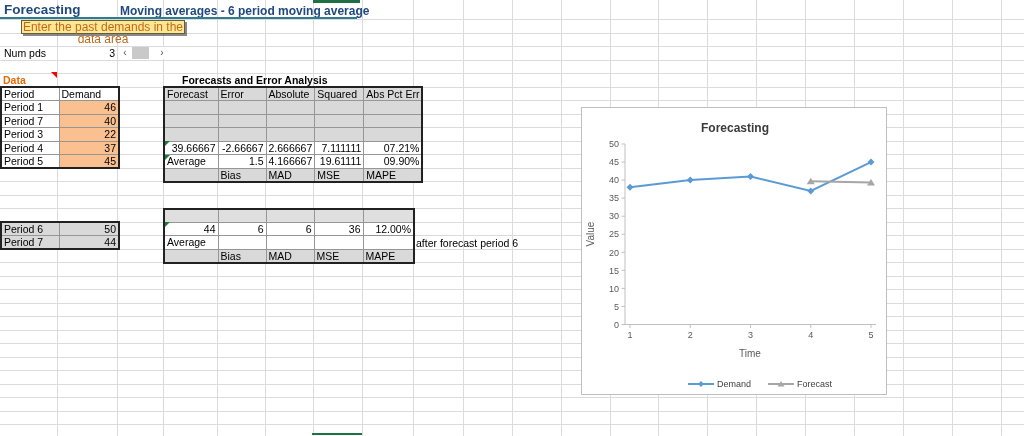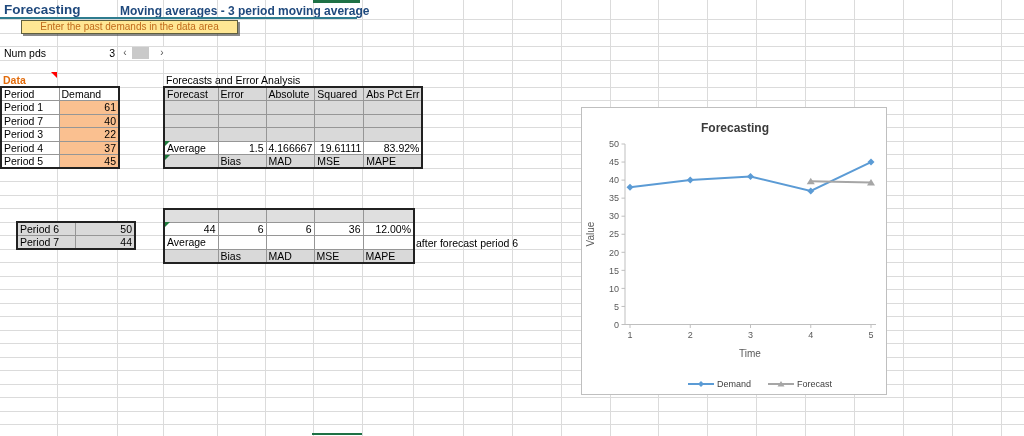--- a/index.html
+++ b/index.html
@@ -17,31 +17,31 @@
   .gh { position:absolute; left:0; height:1px; width:1024px; background:#dbdbdb; }
 
   .abs { position:absolute; }
   .sheet-title { left:4px; top:2px; font-size:13.5px; font-weight:bold; color:#1F497D; z-index:3; }
   .sheet-subtitle { left:120px; top:3.5px; font-size:12px; font-weight:bold; color:#1F497D; z-index:3; }
   .title-underline { left:0; top:17px; width:357px; height:2px; background:#2E7C8F; z-index:3; }
   .green-bar-top { left:313px; top:0; width:47px; height:2.5px; background:#1E7145; z-index:4; }
   .green-bar-bottom { left:312px; top:432.5px; width:50px; height:2.5px; background:#1E7145; z-index:4; }
 
   .tooltip {
-    left:21px; top:19.5px; width:217px; height:14px; z-index:5;
+    left:21px; top:19.5px; width:164px; height:14px; z-index:5;
     background:#FFE794; border:1px solid #5F5F3F;
     box-shadow:2px 2px 0 rgba(40,40,40,.55);
-    font-size:10px; color:#C06A1A; text-align:center; line-height:12px;
+    font-size:12px; color:#C06A1A; text-align:center; line-height:12px;
   }
 
   .row-label { font-size:10.5px; line-height:13px; z-index:3; }
   .numpds-label { left:4px; top:47px; }
   .numpds-value { left:60px; top:47px; width:55px; text-align:right; }
   .data-label { left:3px; top:74px; font-weight:bold; color:#E26B0A; }
-  .fa-title { left:166px; top:74px; font-weight:normal; }
+  .fa-title { left:182px; top:74px; font-weight:bold; }
   .note-label { left:416px; top:237px; }
 
   
   .spinner { left:119px; top:46.5px; width:49px; height:12.5px; display:flex; align-items:stretch; z-index:3; }
   .spin-btn { width:12px; font-size:10px; line-height:12px; color:#555; text-align:center; cursor:default; background:#fff; }
   .spin-track { flex:1; position:relative; background:#fff; }
   .spin-thumb { position:absolute; left:1px; top:0.5px; width:17px; height:11.5px; background:#C9C9C9; }
 
   table { border-collapse:collapse; table-layout:fixed; position:absolute; z-index:2; background:#fff; }
   td { border:1px solid #969696; font-size:10.5px; height:13.5px; padding:0 2px;
@@ -50,21 +50,21 @@
   .outer { border:2px solid #212121; }
   .num { text-align:right; }
   .bold { font-weight:normal; }
   .gray  { background:#D9D9D9; }
   .gray2 { background:#DFDFDF; }
   .peach { background:#FAC090; }
 
   #demand-table { left:0; top:86px; }
   #forecast-table { left:163px; top:86px; }
   #second-table { left:163px; top:207.5px; }
-  #future-table { left:16px; top:221px; }
+  #future-table { left:0; top:221px; }
 
   .tri-red { position:absolute; left:51px; top:72px; width:0; height:0; z-index:3;
     border-left:6px solid transparent; border-top:6px solid #FF0000; }
   .tri-green { position:absolute; width:0; height:0; z-index:3;
     border-right:5px solid transparent; border-top:5px solid #1E7A3C; }
   #tg1 { left:165px; top:141px; }
   #tg2 { left:165px; top:154.5px; }
   #tg3 { left:165px; top:222px; }
 
   .chart-box { left:581px; top:107px; width:306px; height:288px; background:#fff;
@@ -125,21 +125,21 @@
     <div class="gh" style="top: 383.5px;"></div>
     <div class="gh" style="top: 397px;"></div>
     <div class="gh" style="top: 410.5px;"></div>
     <div class="gh" style="top: 424px;"></div>
   </div>
 
 <div class="abs green-bar-top"></div>
 <div class="abs green-bar-bottom"></div>
 
 <div class="abs sheet-title">Forecasting</div>
-<div class="abs sheet-subtitle">Moving averages -  3 period moving average</div>
+<div class="abs sheet-subtitle">Moving averages -  6 period moving average</div>
 <div class="abs title-underline"></div>
 
 <div class="abs tooltip">Enter the past demands in the data area</div>
 
 <div class="abs row-label numpds-label">Num pds</div>
 <div class="abs row-label numpds-value">3</div>
 
 <div class="abs spinner">
   <div class="spin-btn">‹</div>
   <div class="spin-track">
@@ -156,21 +156,21 @@
       <col style="width:58px">
       <col style="width:60px">
     </colgroup>
   <tbody>
       <tr>
     <td class="bold">Period</td>
     <td class="bold">Demand</td>
   </tr>
   <tr>
     <td>Period 1</td>
-    <td class="peach num">61</td>
+    <td class="peach num">46</td>
   </tr>
   <tr>
     <td>Period 7</td>
     <td class="peach num">40</td>
   </tr>
   <tr>
     <td>Period 3</td>
     <td class="peach num">22</td>
   </tr>
   <tr>
@@ -217,25 +217,32 @@
     <td class="gray"></td>
   </tr>
   <tr>
     <td class="gray"></td>
     <td class="gray"></td>
     <td class="gray"></td>
     <td class="gray"></td>
     <td class="gray"></td>
   </tr>
   <tr>
+    <td class="num">39.66667</td>
+    <td class="num">-2.66667</td>
+    <td class="num">2.666667</td>
+    <td class="num">7.111111</td>
+    <td class="num">07.21%</td>
+  </tr>
+  <tr>
     <td class="bold">Average</td>
     <td class="num bold">1.5</td>
     <td class="num bold">4.166667</td>
     <td class="num bold">19.61111</td>
-    <td class="num bold">83.92%</td>
+    <td class="num bold">09.90%</td>
   </tr>
   <tr>
     <td class="gray"></td>
     <td class="gray bold">Bias</td>
     <td class="gray bold">MAD</td>
     <td class="gray bold">MSE</td>
     <td class="gray bold">MAPE</td>
   </tr>
 </tbody>
   </table>

